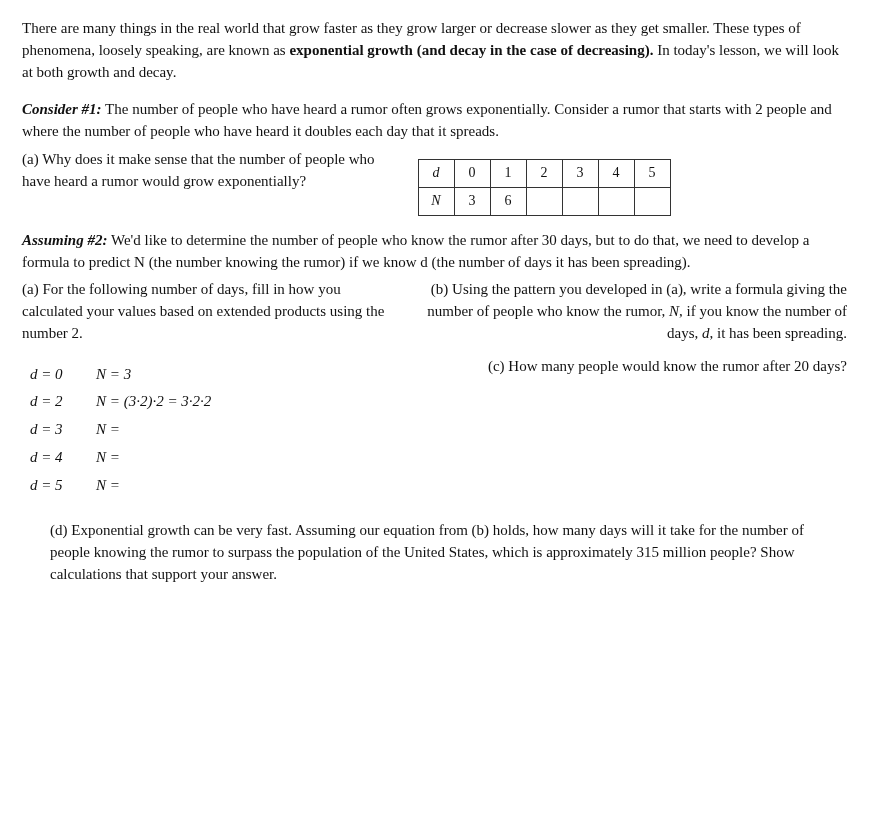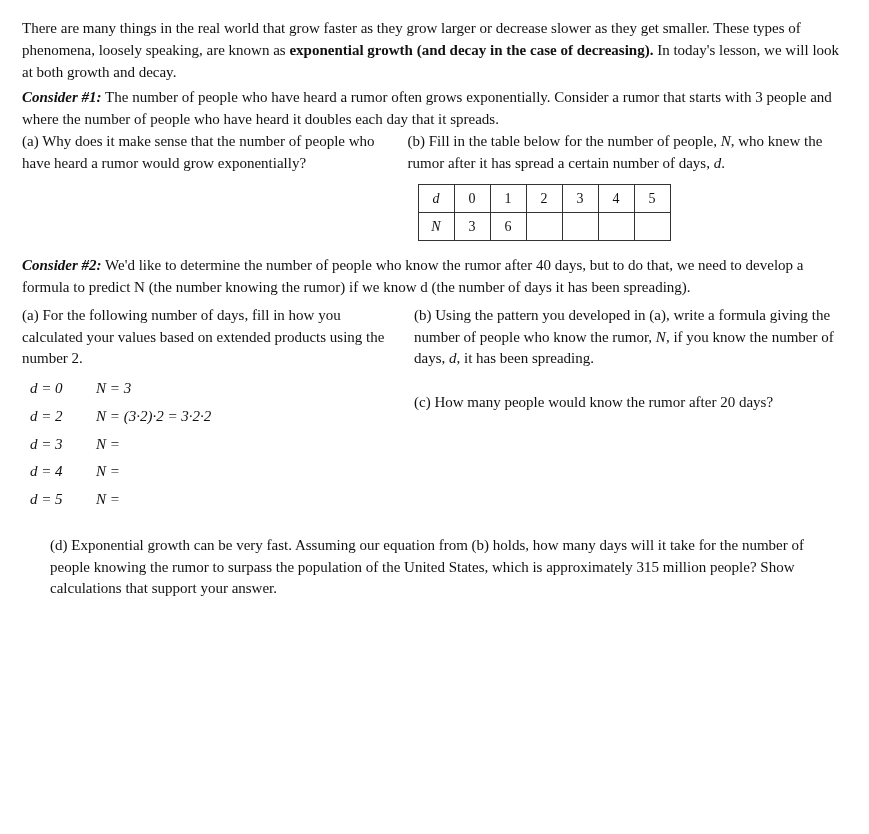--- a/index.html
+++ b/index.html
@@ -11,29 +11,30 @@
       background: #fff;
       color: #111;
       font-family: "Times New Roman", Times, serif;
       font-size: 15px;
       line-height: 1.45;
       padding: 18px 22px 18px 22px;
       width: 869px;
       min-height: 834px;
     }
     .intro-paragraph {
-      margin-bottom: 4px;
+      margin-bottom: 16px;
       text-indent: 0;
     }
     .exercise-block {
       margin-bottom: 14px;
     }
     .two-col {
       display: flex;
       gap: 0;
+      margin-top: 6px;
     }
     .col-left {
       width: 46%;
       padding-right: 10px;
     }
     .col-right {
       width: 54%;
       padding-left: 6px;
     }
     
@@ -63,41 +64,42 @@
       gap: 12px;
       margin-top: 6px;
     }
     .col-left-ex2 {
       width: 46%;
       padding-right: 8px;
     }
     .col-right-ex2 {
       width: 54%;
       padding-left: 6px;
+      text-align: right;
     }
     .fill-lines {
-      margin-top: 8px;
+      margin-top: 19px;
       margin-left: 8px;
     }
     .fill-line {
       margin-bottom: 6px;
       display: flex;
       align-items: baseline;
       gap: 6px;
     }
     .fill-line .eq-label {
       font-style: italic;
       min-width: 60px;
       display: inline-block;
     }
     .fill-line .eq-value {
       font-style: italic;
     }
     .part-c-block {
-      margin-top: 22px;
+      margin-top: 11px;
     }
     .bottom-exercise {
       margin-top: 18px;
       font-family: Liberation Serif, serif;
     }
     p.indent {
       margin-left: 28px;
     }
     .bold-italic {
       font-weight: bold;
@@ -107,33 +109,30 @@
 </head>
 <body>
 
 <p class="intro-paragraph">
   There are many things in the real world that grow faster as they grow larger or decrease slower as they get
   smaller. <span>These</span> types of phenomena, loosely speaking, are known as <strong>exponential growth (and decay in the case of decreasing).</strong> In today's lesson, we will look at both growth and decay.
 </p>
 
 <div class="exercise-block">
   <p>
-    <span class="bold-italic">Consider #1:</span><span> The number of people who have heard a rumor often grows exponentially.  Consider a rumor that starts with 3 people and where the number of people who have heard it doubles each day that it spreads.</span>
+    <span class="bold-italic">Consider #1:</span><span> The number of people who have heard a rumor often grows exponentially.  Consider a rumor that starts with 2 people and where the number of people who have heard it doubles each day that it spreads.</span>
   </p>
 
   <div class="two-col">
     <div class="col-left">
       <p>
         <span>(a) </span>Why does it make sense that the number of people who have heard a rumor would grow exponentially?
       </p>
     </div>
     <div class="col-right">
-      <p>
-        <span>(b) </span>Fill in the table below for the number of people, <em>N</em>, who knew the rumor after it has spread a certain number of days, <em>d</em>.
-      </p>
       <table class="rumor-table">
         <tbody>
             <tr>
           <td class="header-cell"><em>d</em></td>
           <td>0</td>
           <td>1</td>
           <td>2</td>
           <td>3</td>
           <td>4</td>
           <td>5</td>
@@ -148,21 +147,21 @@
           <td></td>
         </tr>
       </tbody>
         </table>
     </div>
   </div>
 </div>
 
 <div class="exercise2-block">
   <p>
-    <span class="bold-italic">Consider #2:</span><span> We'd like to determine the number of people who know the rumor after 40 days, but to do that, we need to develop a formula to predict N (the number knowing the rumor) if we know d (the number of days it has been spreading).</span>
+    <span class="bold-italic">Assuming #2:</span><span> We'd like to determine the number of people who know the rumor after 30 days, but to do that, we need to develop a formula to predict N (the number knowing the rumor) if we know d (the number of days it has been spreading).</span>
   </p>
 
   <div class="two-col-ex2">
     <div class="col-left-ex2">
       <p>
         <span>(a) </span>For the following number of days, fill in how you calculated your values based on extended products using the number 2.
       </p>
       <div class="fill-lines">
         <div class="fill-line">
           <span class="eq-label"><em>d</em> = 0</span>

